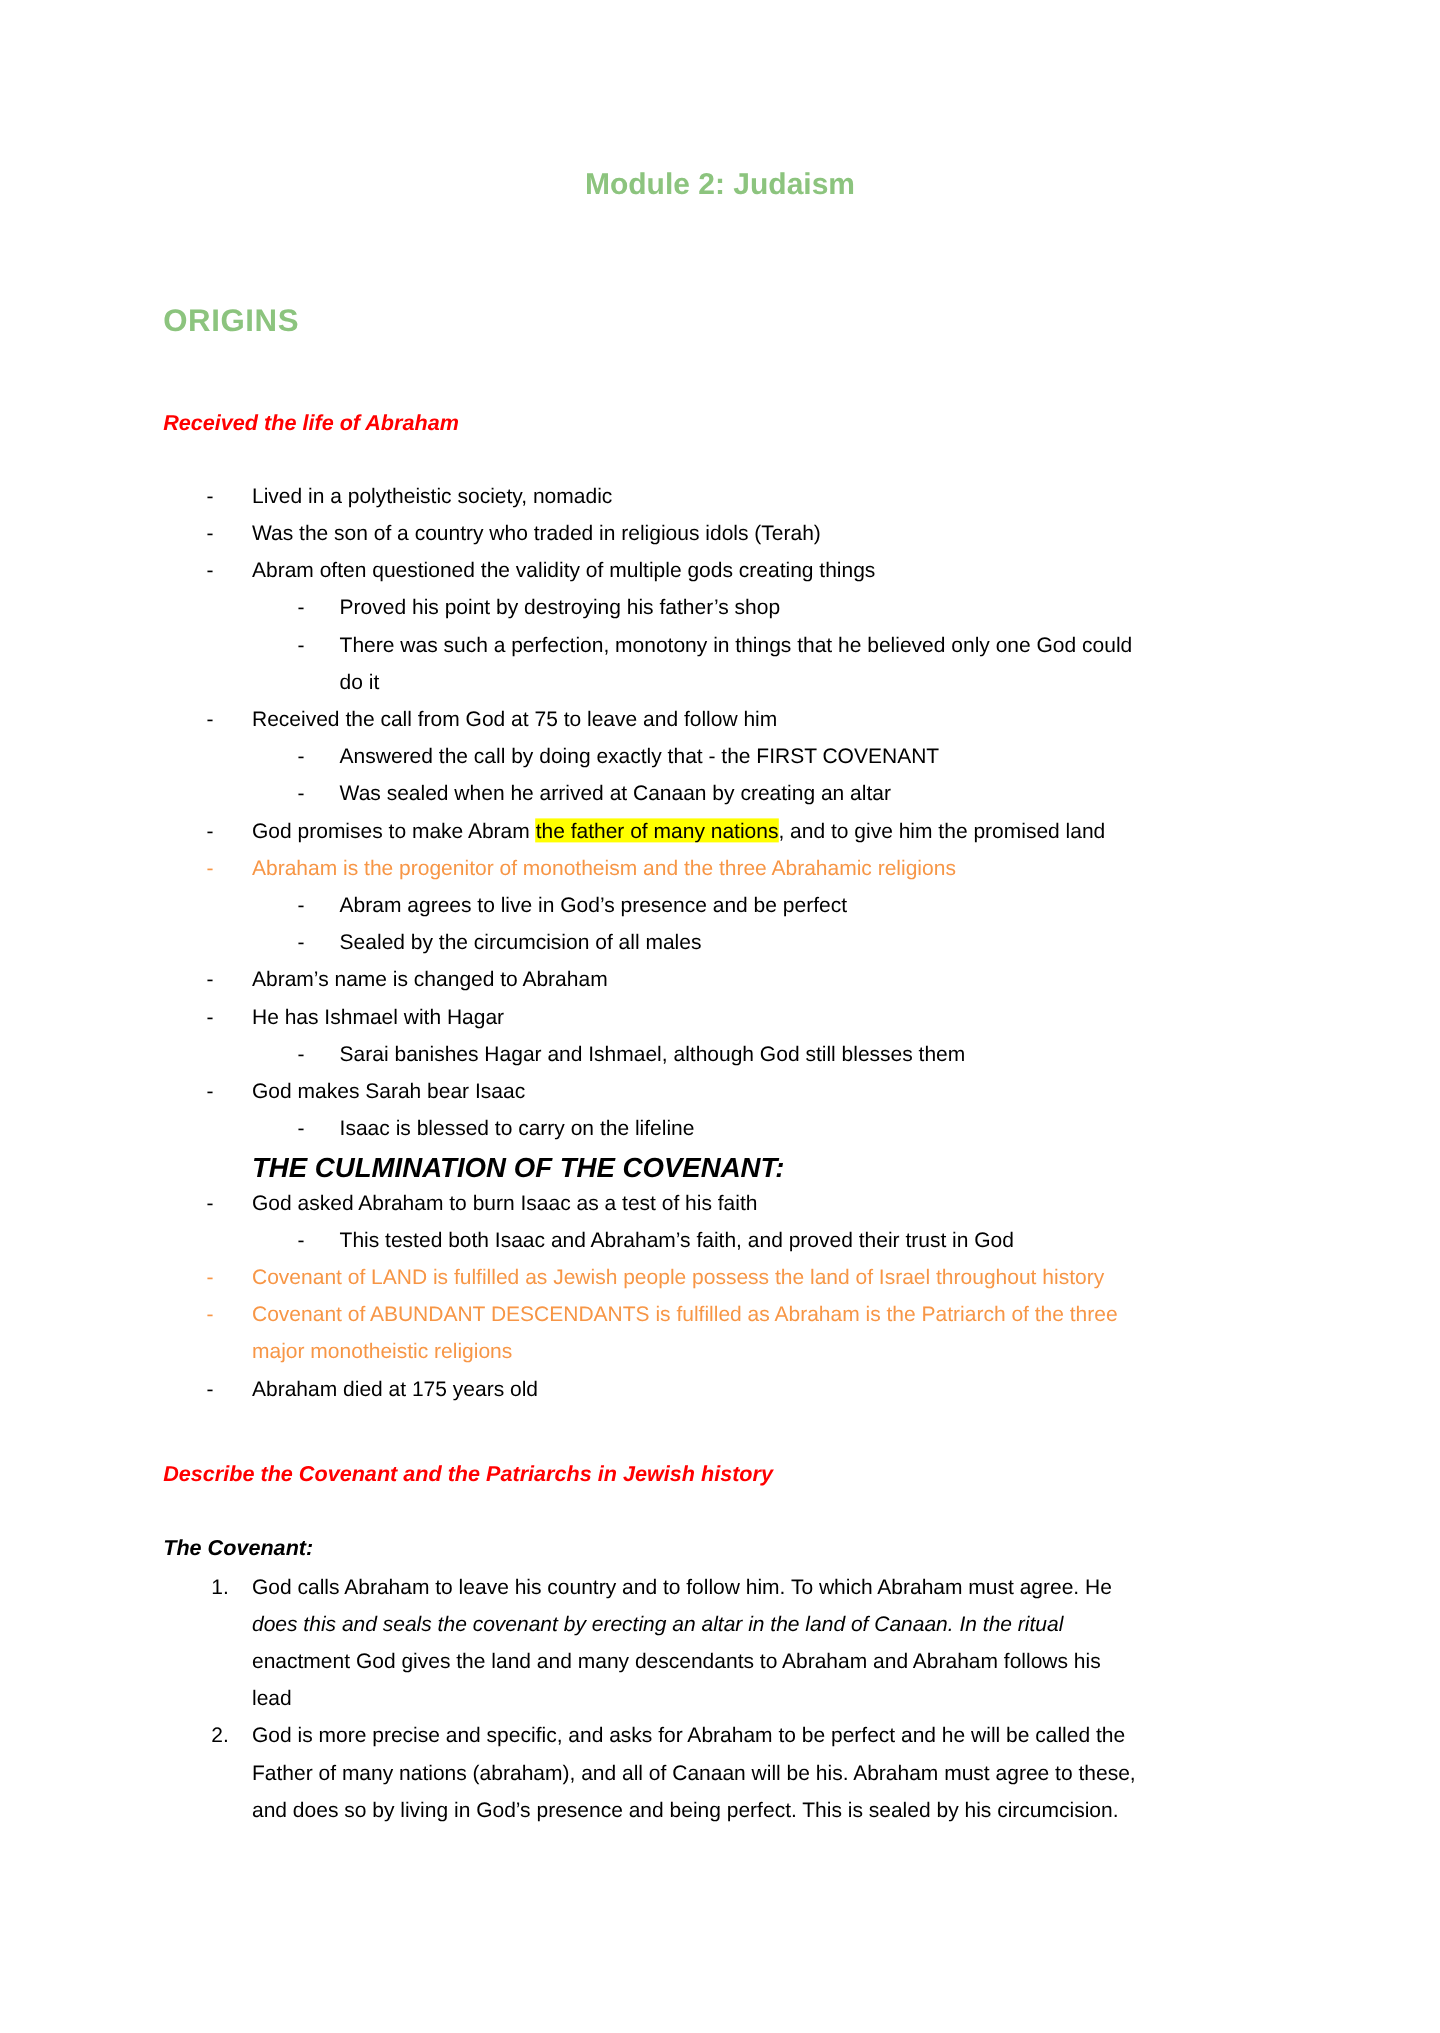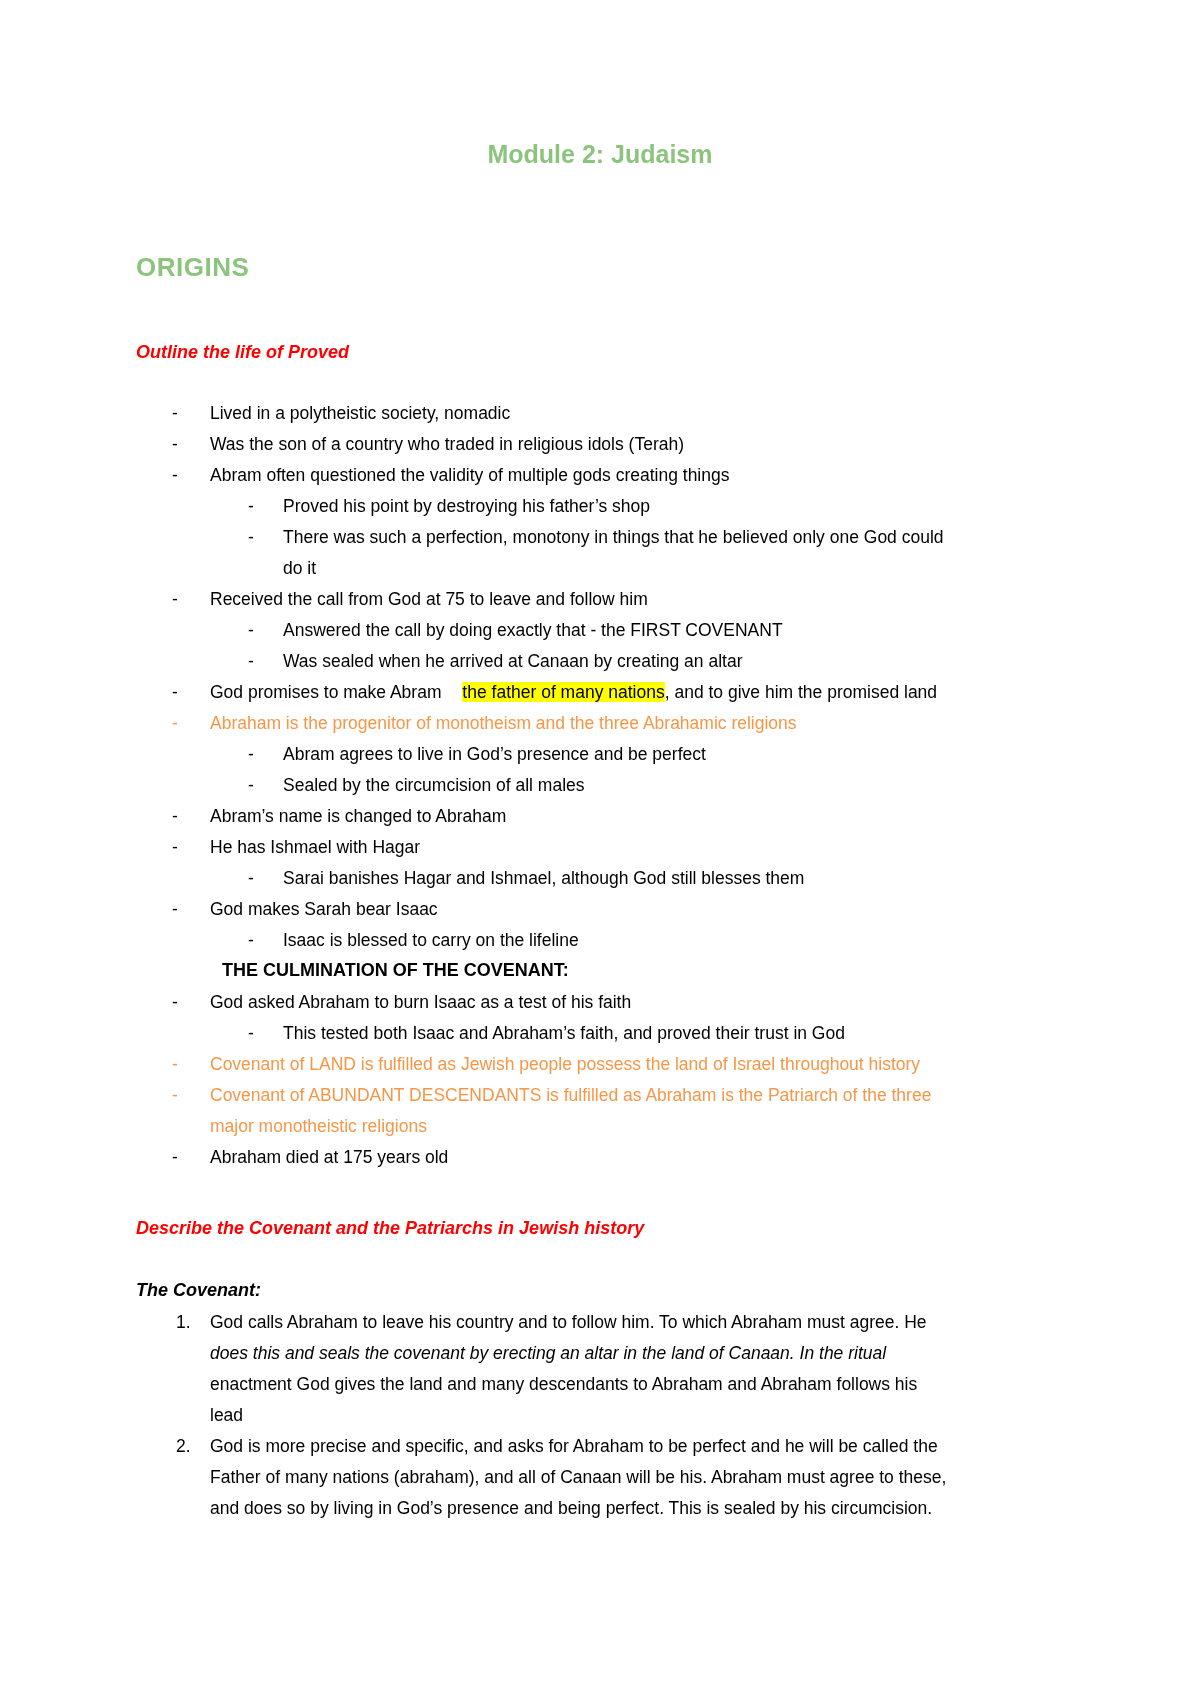--- a/index.html
+++ b/index.html
@@ -47,27 +47,27 @@
       font-size: 17.5px;
       line-height: 22px;
       white-space: nowrap;
     }
     .dash {
       position: absolute;
       font-size: 17.5px;
       line-height: 22px;
     }
     .orange { color: #f79646; }
-    .hl { background: #ffff00; margin-left: 16px; }
+    .hl { background: #ffff00; }
     .subhead {
       position: absolute;
       left: 210px;
-      font-size: 18px;
+      font-size: 23px;
+      font-style: italic;
       font-weight: bold;
-      margin-left: 12px;
     }
     .covenant-label {
       position: absolute;
       left: 136px;
       font-size: 18px;
       font-style: italic;
       font-weight: bold;
     }
     .num {
       position: absolute;
@@ -78,21 +78,21 @@
   </style>
 </head>
 <body>
 
 <div class="page">
 
   <div class="doc-title">Module 2: Judaism</div>
 
   <div class="section-heading">ORIGINS</div>
 
-  <div class="question" style="top:342px;">Outline the life of Proved</div>
+  <div class="question" style="top:342px;">Received the life of Abraham</div>
 
   <div>
 
     <span class="dash" style="left:172px; top:402px;">-</span>
     <span class="line" style="left:210px; top:402px;">Lived in a polytheistic society, nomadic</span>
 
     <span class="dash" style="left:172px; top:433px;">-</span>
     <span class="line" style="left:210px; top:433px;">Was the son of a country who traded in religious idols (Terah)</span>
 
     <span class="dash" style="left:172px; top:464px;">-</span>

